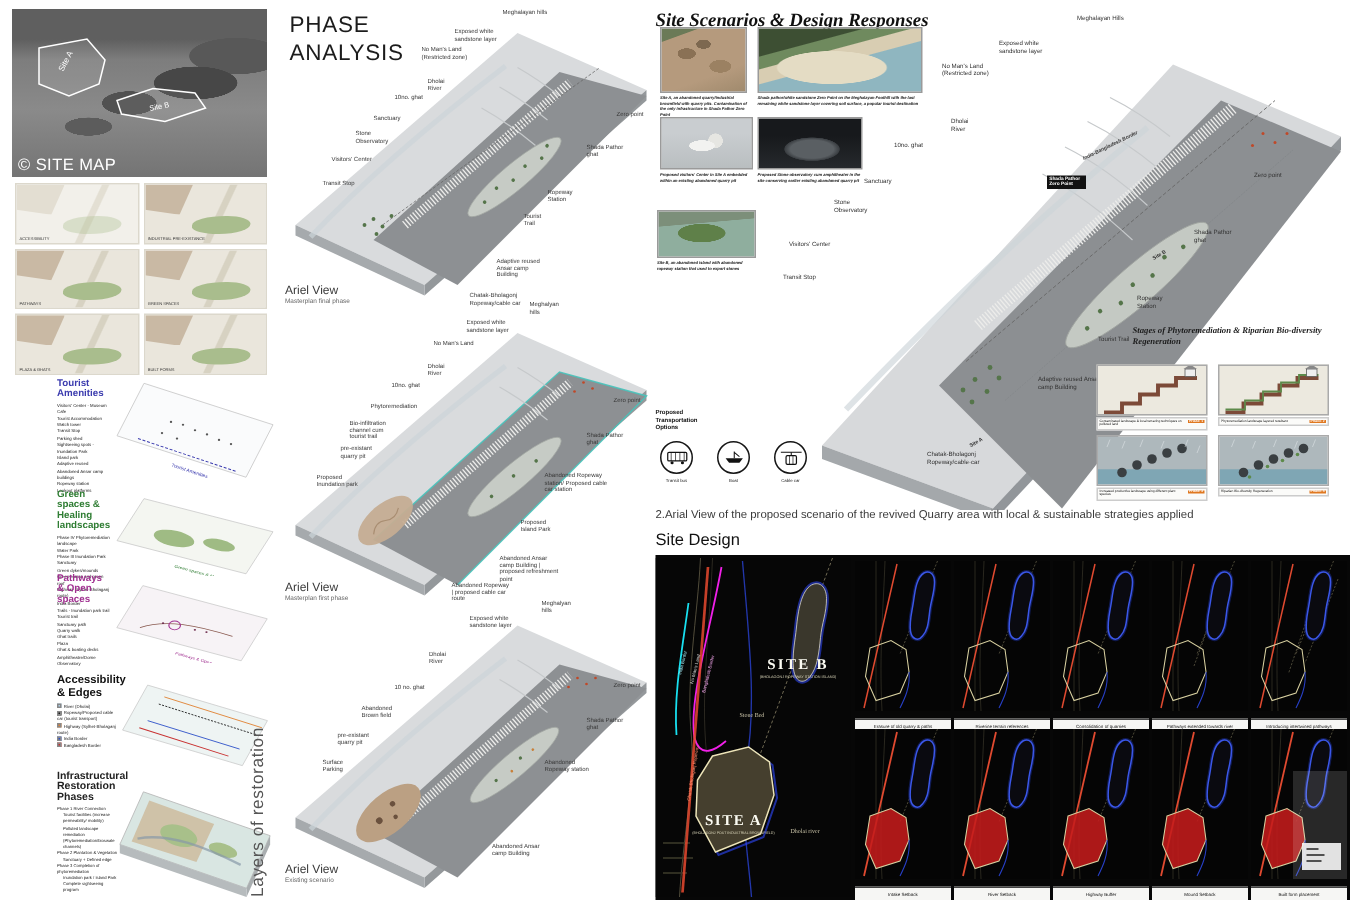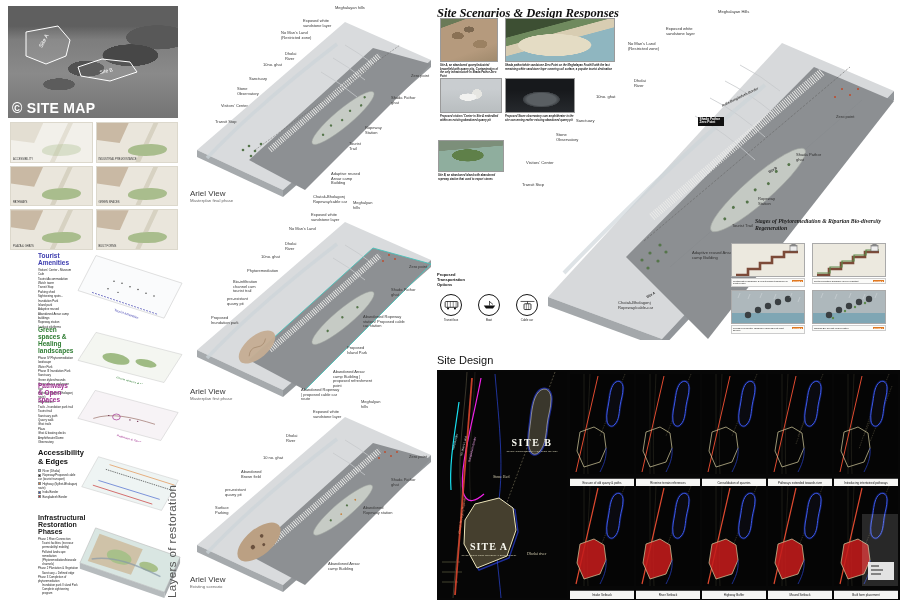--- a/index.html
+++ b/index.html
@@ -59,21 +59,21 @@
       radial-gradient(30px 13px at 46% 56%,#515151 60%,transparent 61%),
       radial-gradient(52px 20px at 88% 28%,#585858 60%,transparent 61%),
       radial-gradient(26px 10px at 30% 70%,#5c5c5c 60%,transparent 61%),
       linear-gradient(180deg,#5f5f5f 0 18%,#7d7d7d 30%,#8a8a8a 60%,#747474 100%);">
     <svg width="170" height="112" viewBox="0 0 170 112">
       <polygon points="18,26 50,20 62,34 58,50 38,58 18,50" fill="rgba(255,255,255,0.10)" stroke="#fff" stroke-width="1"></polygon>
       <text x="34" y="42" transform="rotate(-62 34 42)" font-size="5.5" fill="#fff">Site A</text>
       <polygon points="70,61 94,53 122,56 129,66 102,75 73,70" fill="rgba(255,255,255,0.07)" stroke="#fff" stroke-width="1"></polygon>
       <text x="92" y="68" transform="rotate(-12 92 68)" font-size="5" fill="#fff">Site B</text>
     </svg>
-    <div class="abs" style="left:4px;bottom:2px;color:#fff;font-weight:bold;font-size:14px;letter-spacing:0.3px">© SITE MAP</div>
+    <div class="abs" style="left:4px;bottom:2px;color:#fff;font-weight:normal;font-size:11px;letter-spacing:0.3px">© SITE MAP</div>
   </div>
 
   <div id="minimaps">
     <div class="mmap light">
         <i class="b"></i>
         <i class="g"></i>
         <span>ACCESSIBILITY</span>
       </div>
     <div class="mmap">
         <i class="b"></i>
@@ -215,20 +215,21 @@
     <polygon points="92,70 108,34 108,40 92,76" fill="#a9aeb0"></polygon>
     <polygon points="6,40 92,70 92,76 6,46" fill="#b6bbbd"></polygon>
     <polygon points="26,10 70,26 58,52 14,38" fill="#cfc2a8"></polygon>
     <ellipse cx="46" cy="34" rx="13" ry="7" fill="#a8c08a" transform="rotate(18 46 34)"></ellipse>
     <ellipse cx="76" cy="44" rx="10" ry="4.5" fill="#a8c08a" transform="rotate(18 76 44)"></ellipse>
     <path d="M18,36 C40,32 64,42 88,54" stroke="#8899a8" stroke-width="1.6" fill="none" opacity="0.7"></path>
   </svg>
 
   <div class="abs" style="left:166px;top:438px;height:160px;writing-mode:vertical-rl;transform:rotate(180deg);font-size:11.5px;color:#555;letter-spacing:0.4px">Layers of restoration</div>
 
+  <div class="abs" style="left:193px;top:8px;width:92px;font-size:15px;letter-spacing:0.5px;color:#1c1c1c;line-height:1.25">PHASE ANALYSIS</div>
 
   <div class="abs" style="left:185px;top:0;width:250px;height:212px">
     <svg width="250" height="212" viewBox="0 0 250 212">
       <polygon points="12,150 160,22 246,60 98,190" fill="#d9dbdd"></polygon>
       <polygon points="98,190 246,60 246,67 98,197" fill="#94989b"></polygon>
       <polygon points="12,150 98,190 98,197 12,157" fill="#a6aaad"></polygon>
       <polygon points="64,160 188,48 246,64 120,190" fill="#8d9093"></polygon>
       <path d="M160,45 q14,8 28,19 M148,58 q16,9 32,22 M136,72 q18,10 36,25" stroke="#c6c9cb" stroke-width="0.8" fill="none"></path>
       <path d="M22,158 C60,118 105,80 152,44" stroke="#ccd4d8" stroke-width="3.5" fill="none" opacity="0.7"></path>
       <path d="M85,150 L195,55" stroke="#ececea" stroke-width="6" stroke-dasharray="0.9,1.3" fill="none"></path>
@@ -543,20 +544,21 @@
     <div class="stgcap" style="left:0;top:107px;width:74px">
       <span>Increased productive landscape using different plant species</span>
         <span class="badge">PHASE 3</span>
     </div>
     <div class="stgcap" style="left:81px;top:107px;width:74px">
       <span>Riparian Bio-diversity Regeneration</span>
         <span class="badge">PHASE 4</span>
     </div>
   </div>
 
+  <div class="abs" style="left:437px;top:338px;width:460px;font-size:7.6px;color:#3a3a3a">2.Arial View of the proposed scenario of the revived Quarry area with local &amp; sustainable strategies applied</div>
 
   <div class="abs" style="left:437px;top:354px;font-size:11px;color:#111">Site Design</div>
 
   <div class="abs" style="left:437px;top:370px;width:463px;height:230px;background:#070707">
 
     <svg class="abs" style="left:0;top:2px" width="130" height="226" viewBox="0 0 130 226">
       <rect width="130" height="226" fill="#060606"></rect>
       <path d="M30,0 C28,40 20,80 24,120 C26,150 18,190 16,226" stroke="#6f6850" stroke-width="0.6" fill="none" opacity="0.8"></path>
       <path d="M38,0 C36,50 30,90 34,130" stroke="#6f6850" stroke-width="0.4" fill="none" opacity="0.6"></path>
       <path d="M5,190 h18 M5,200 h20 M5,210 h16" stroke="#3a3828" stroke-width="1.4" opacity="0.8"></path>

